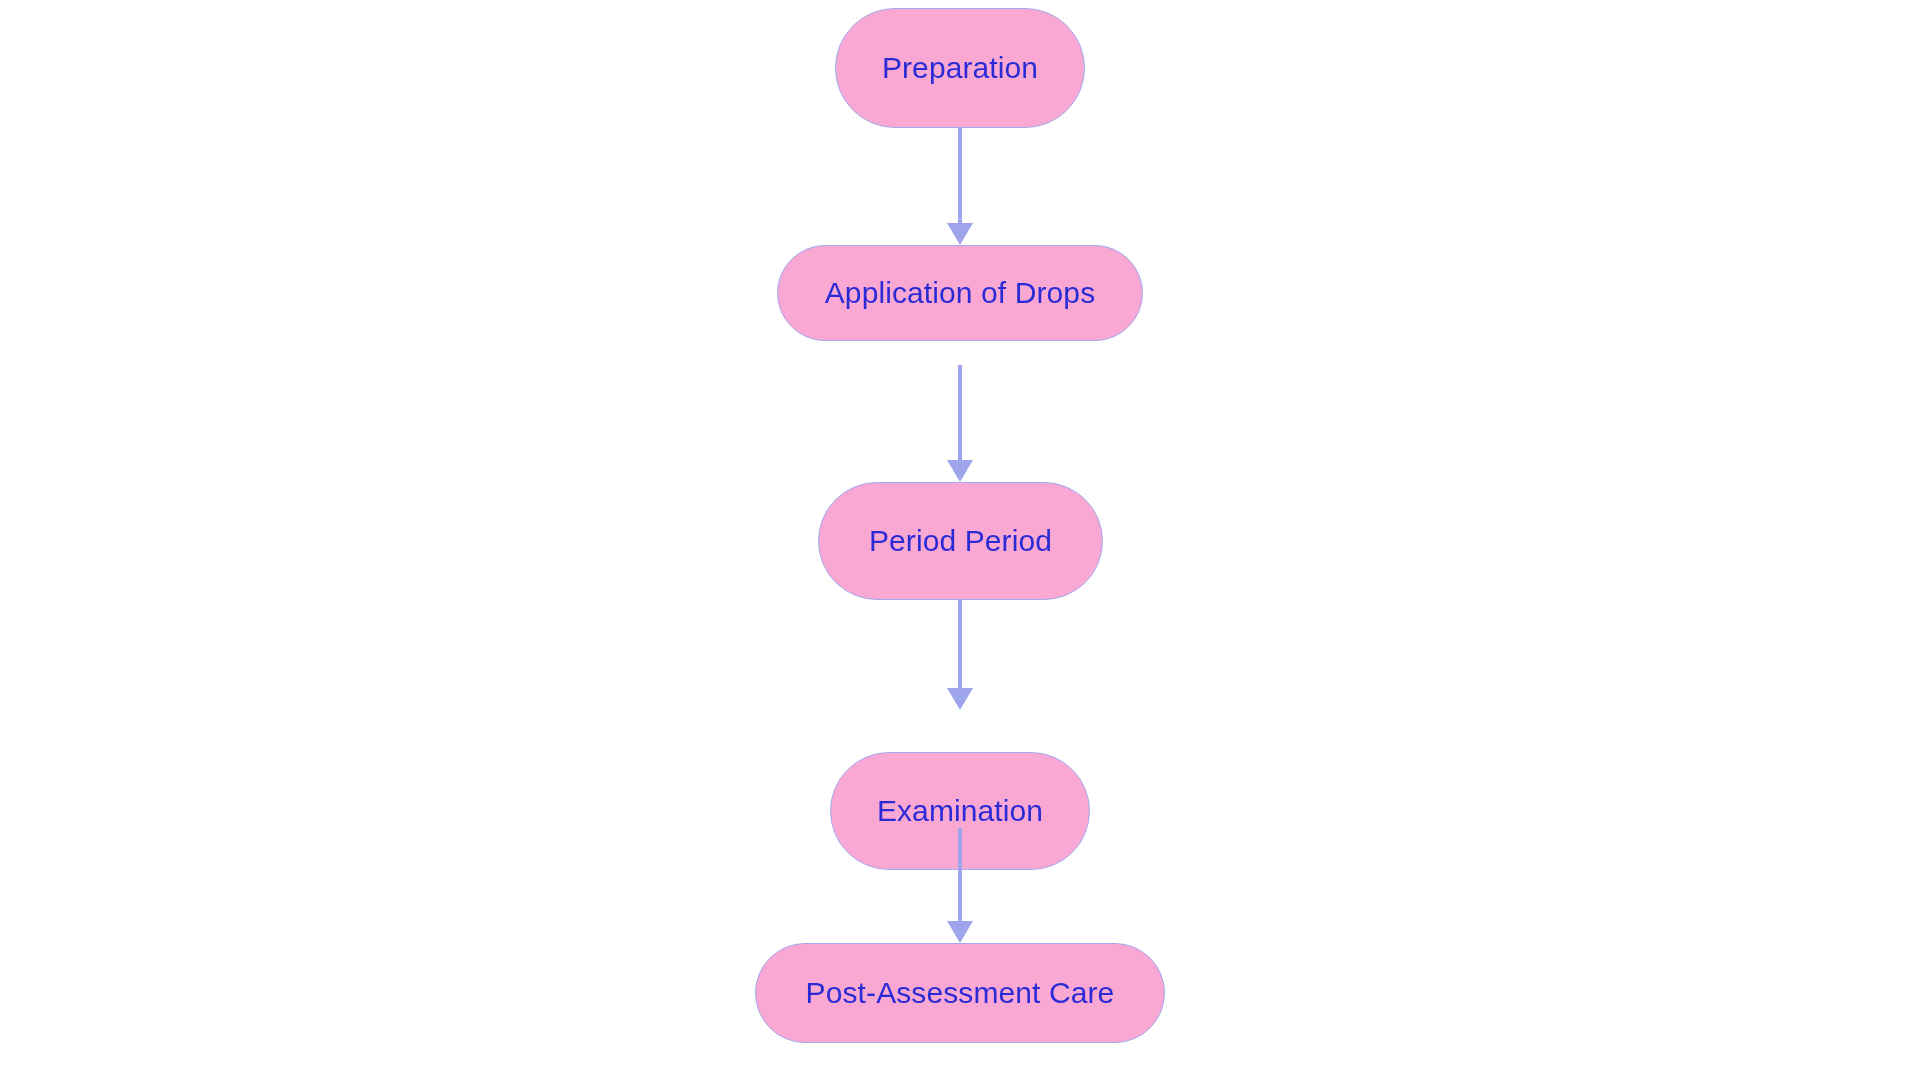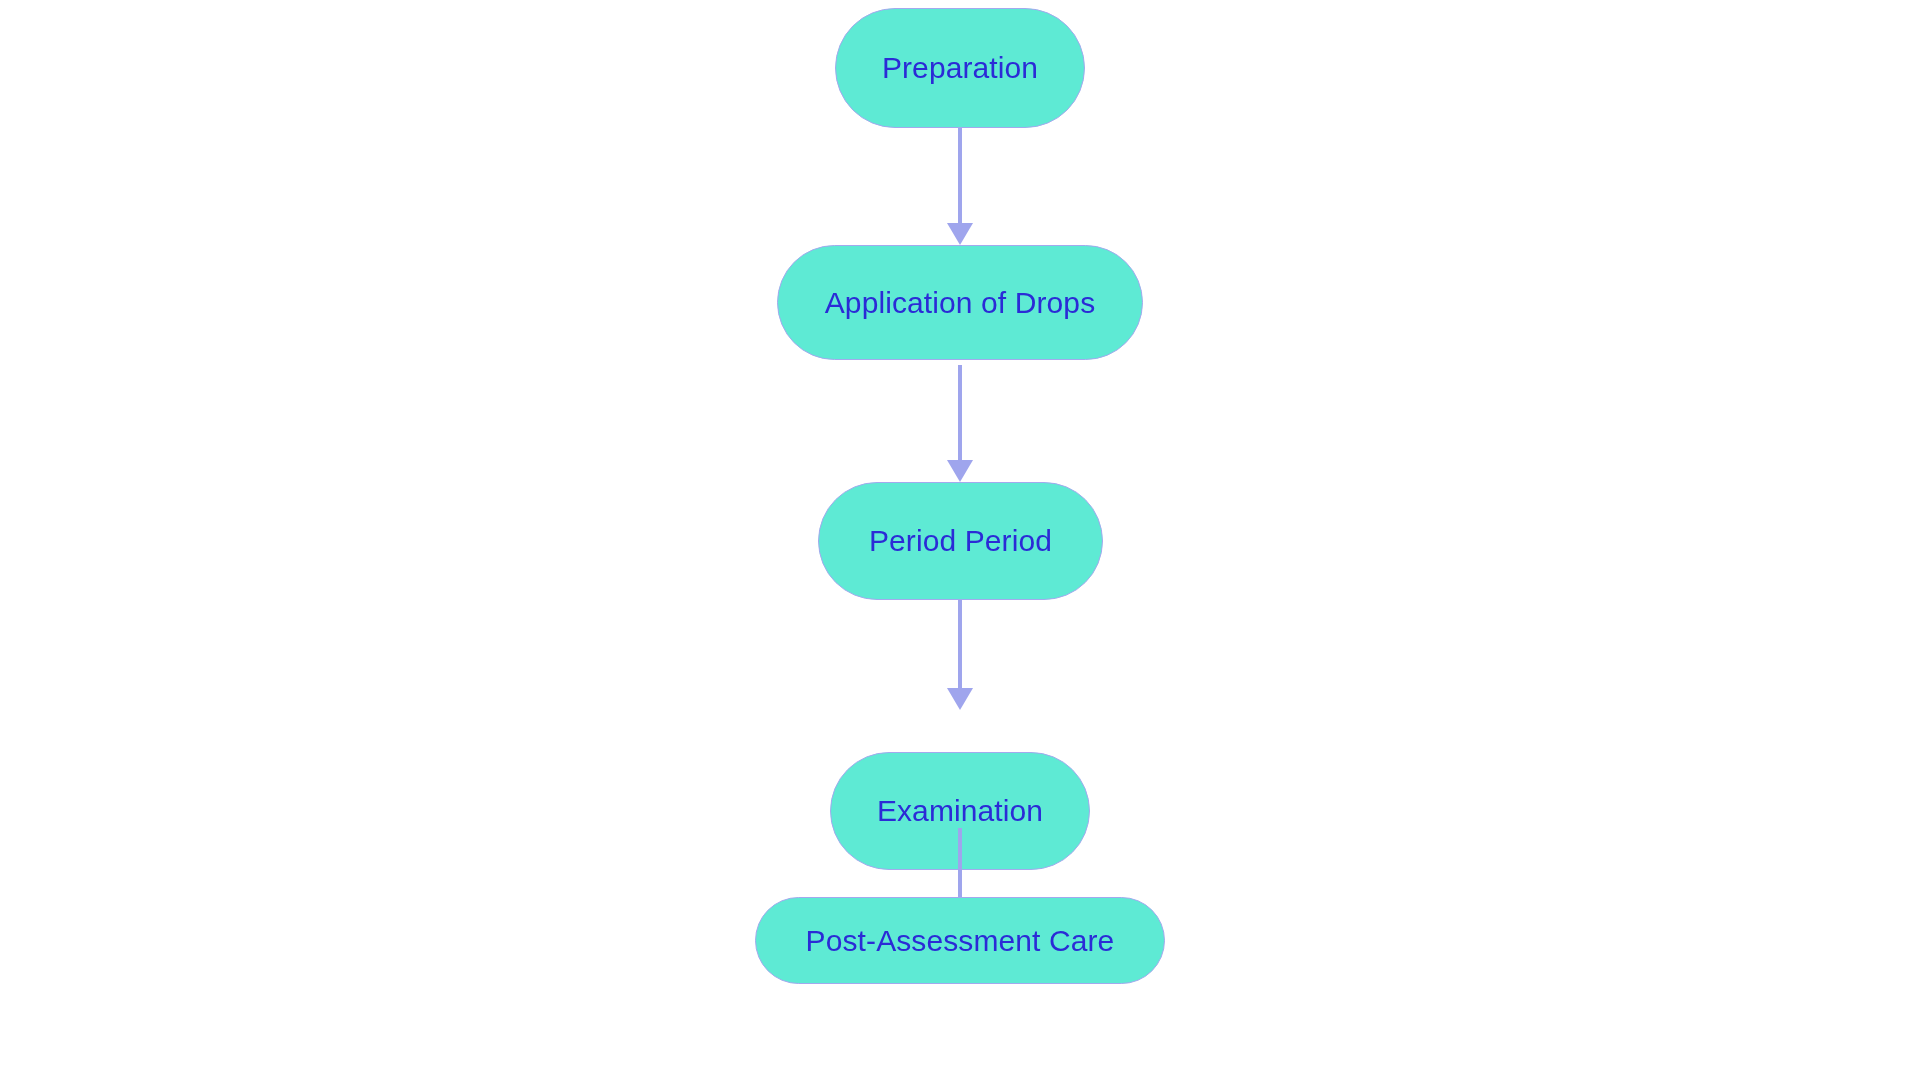--- a/index.html
+++ b/index.html
@@ -22,42 +22,42 @@
     background: #ffffff;
   }
 
   
   .node {
     position: absolute;
     box-sizing: border-box;
     display: flex;
     align-items: center;
     justify-content: center;
-    background: #5eead4;
+    background: #f9a8d4;
     border: 1.6px solid #a3a9ee;
     border-radius: 999px;
     text-align: center;
     white-space: nowrap;
     user-select: none;
   }
   .node-label {
     color: #2b2bd6;
     font-size: 30px;
     font-weight: 400;
     letter-spacing: 0.1px;
     line-height: 1;
     font-family: "Liberation Sans", "DejaVu Sans", sans-serif;
   }
 
   
   .node-0 { left: 835px;  top: 8px;    width: 250px; height: 120px; }
-  .node-1 { left: 777px;  top: 245px;  width: 366px; height: 115px; }
+  .node-1 { left: 777px;  top: 245px;  width: 366px; height: 96px; }
   .node-2 { left: 818px;  top: 482px;  width: 285px; height: 118px; }
   .node-3 { left: 830px;  top: 752px;  width: 260px; height: 118px; }
-  .node-4 { left: 755px;  top: 897px;  width: 410px; height: 87px; }
+  .node-4 { left: 755px;  top: 943px;  width: 410px; height: 100px; }
 
   
   .connector {
     position: absolute;
     left: 958px;
     width: 4px;
     background: transparent;
   }
   .connector .shaft {
     position: absolute;

